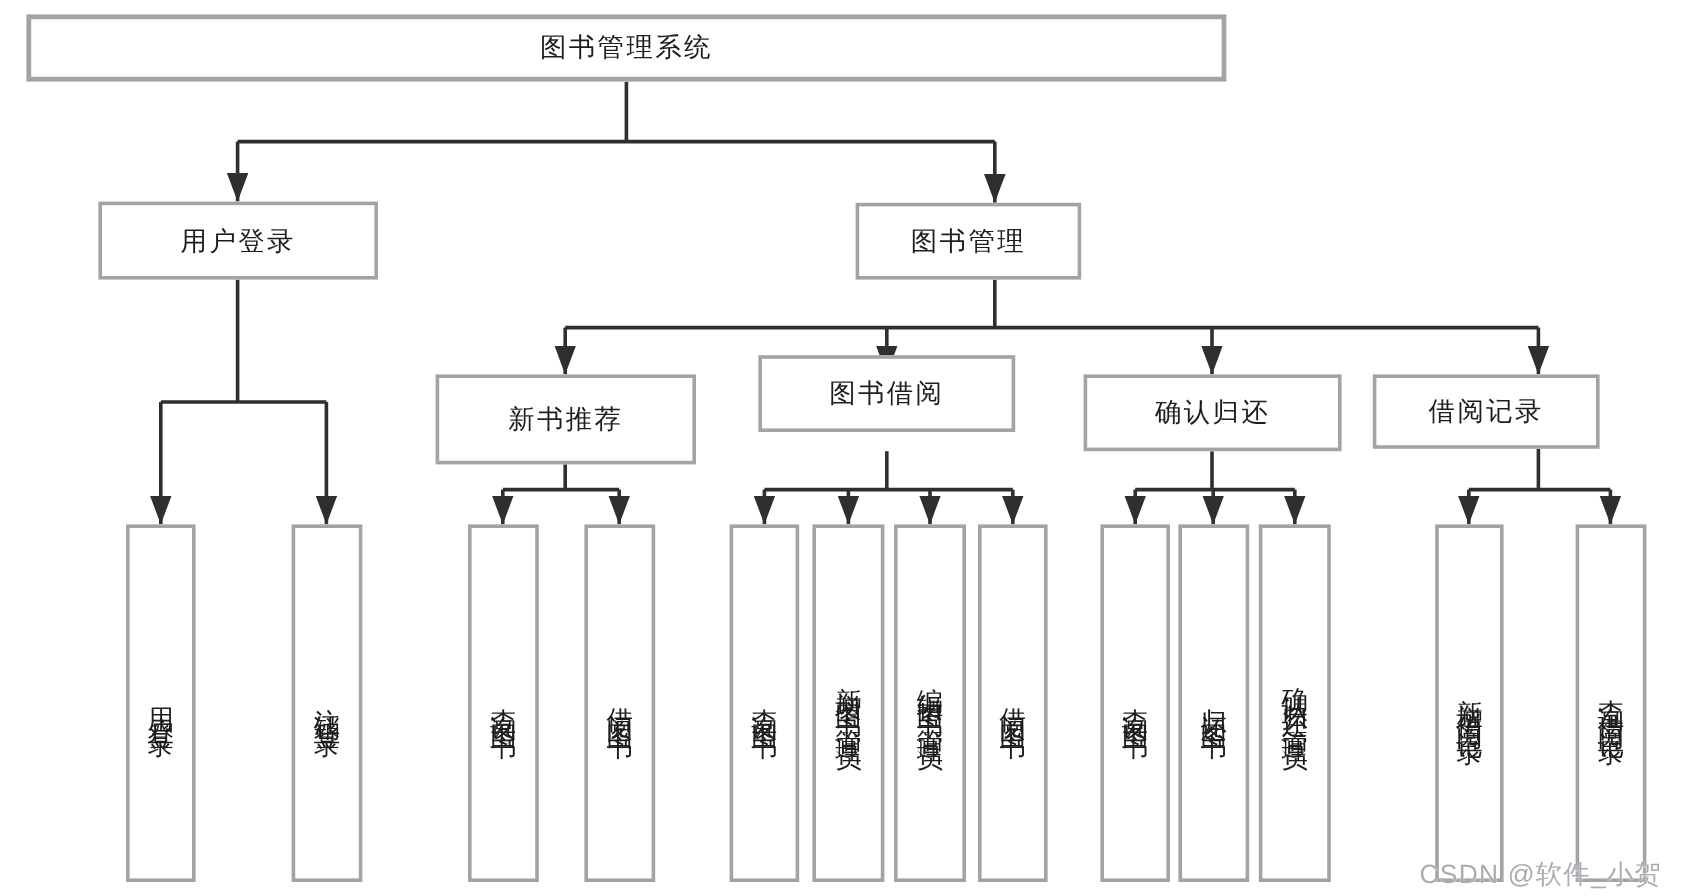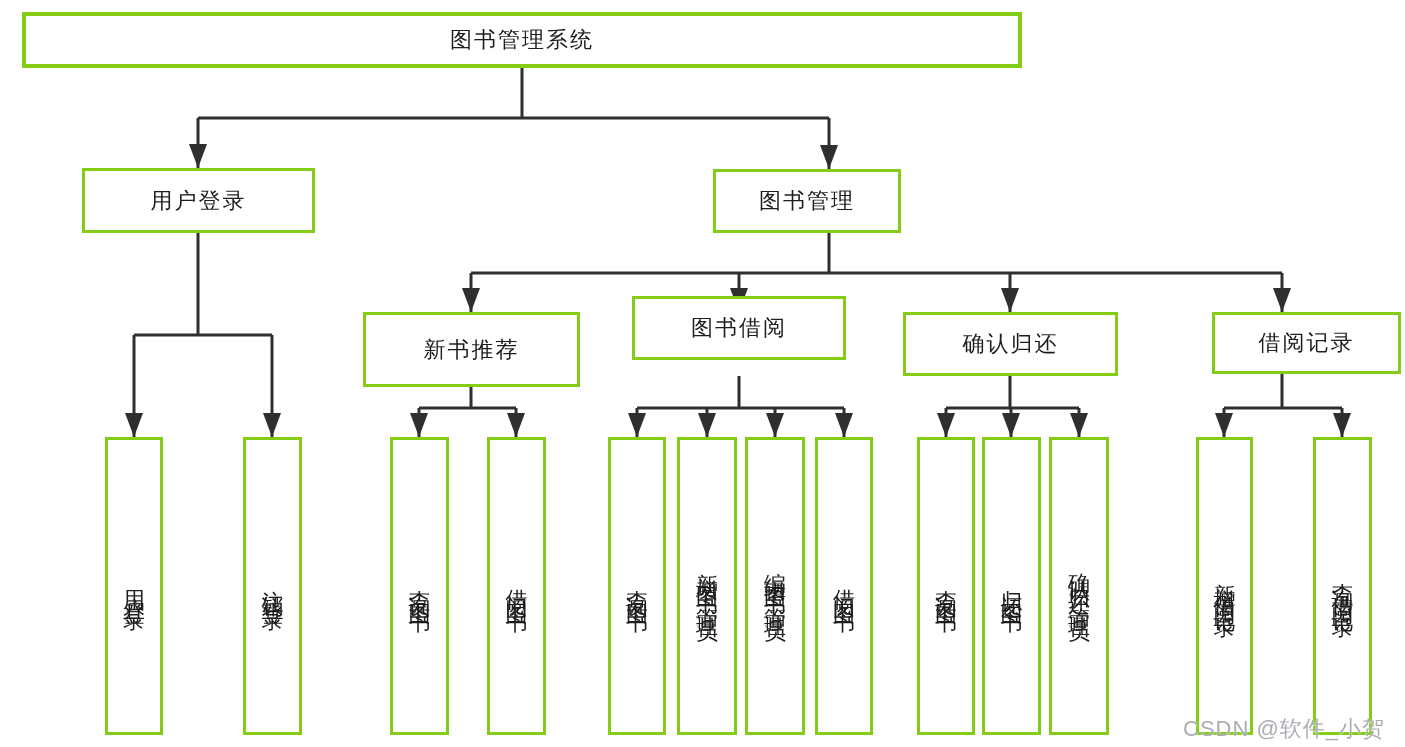--- a/index.html
+++ b/index.html
@@ -3,21 +3,21 @@
 <meta charset="utf-8">
 <style>
   html,body{margin:0;padding:0;background:#ffffff;}
   .canvas{
     position:relative;width:1405px;height:747px;background:#ffffff;
     font-family:"Liberation Sans","DejaVu Sans",sans-serif;overflow:hidden;
   }
   .connectors{position:absolute;left:0;top:0;pointer-events:none;}
   .node{
     position:absolute;box-sizing:border-box;background:#ffffff;
-    border:3px solid #84cc16;display:flex;align-items:center;justify-content:center;
+    border:3px solid #a3a3a3;display:flex;align-items:center;justify-content:center;
     font-size:22px;color:#1d1d1d;letter-spacing:2px;white-space:nowrap;
   }
   .node.root{border-width:4px;}
   .leaf span{
     writing-mode:vertical-rl;text-orientation:mixed;
     font-size:22px;line-height:1;letter-spacing:7px;color:#1d1d1d;white-space:nowrap;
   }
   .watermark{
     position:absolute;left:1183px;top:714px;z-index:5;
     font-size:22px;color:#a9adb2;letter-spacing:1px;
@@ -68,21 +68,21 @@
   </svg>
 
   <div class="node root" style="left:22px;top:12px;width:1000px;height:56px">图书管理系统</div>
 
   <div class="node" style="left:82px;top:168px;width:233px;height:65px">用户登录</div>
   <div class="node" style="left:713px;top:169px;width:188px;height:64px">图书管理</div>
 
   <div class="node" style="left:363px;top:312px;width:217px;height:75px">新书推荐</div>
   <div class="node" style="left:632px;top:296px;width:214px;height:64px">图书借阅</div>
   <div class="node" style="left:903px;top:312px;width:215px;height:64px">确认归还</div>
-  <div class="node" style="left:1212px;top:312px;width:189px;height:62px">借阅记录</div>
+  <div class="node" style="left:1144px;top:312px;width:189px;height:62px">借阅记录</div>
 
   <div class="node leaf" style="left:105px;top:437px;width:58px;height:298px">
     <span>用户登录</span>
   </div>
   <div class="node leaf" style="left:243px;top:437px;width:59px;height:298px">
     <span>注销登录</span>
   </div>
 
   <div class="node leaf" style="left:390px;top:437px;width:59px;height:298px">
     <span>查询图书</span>

